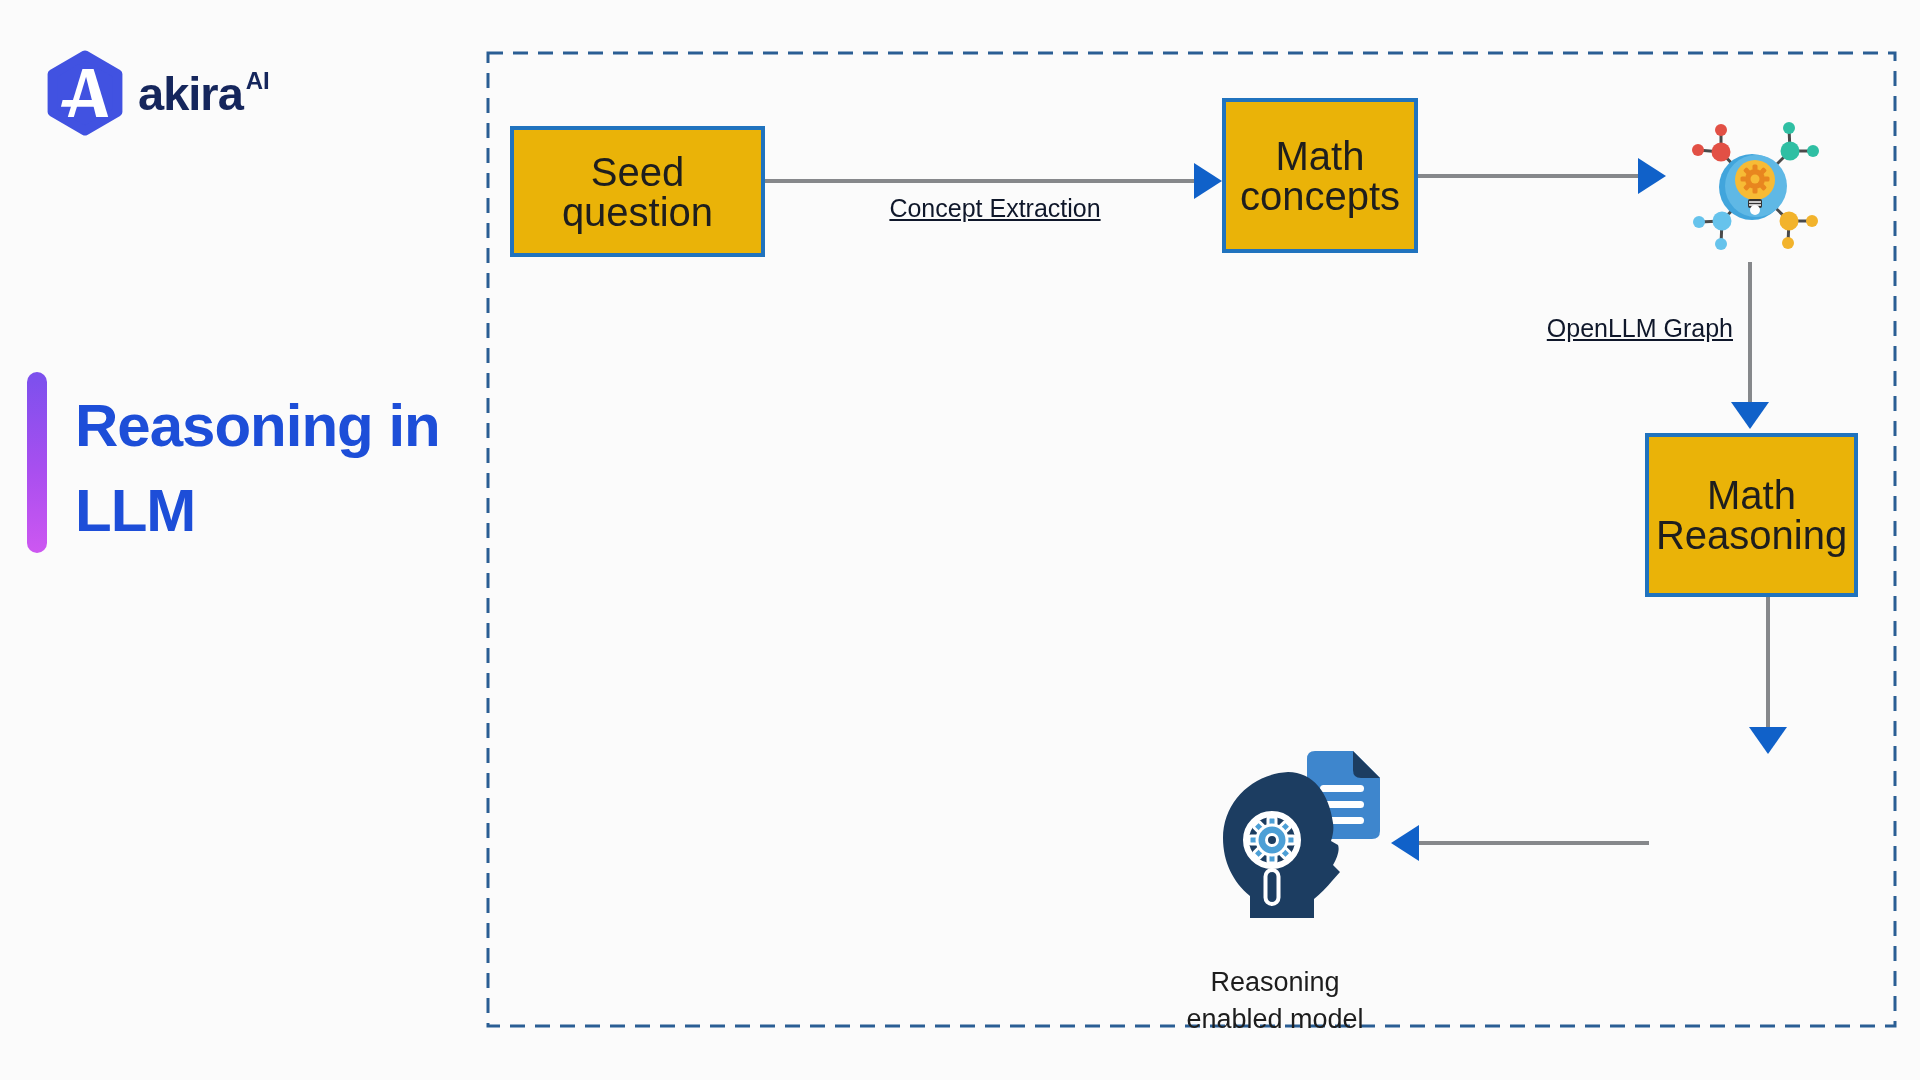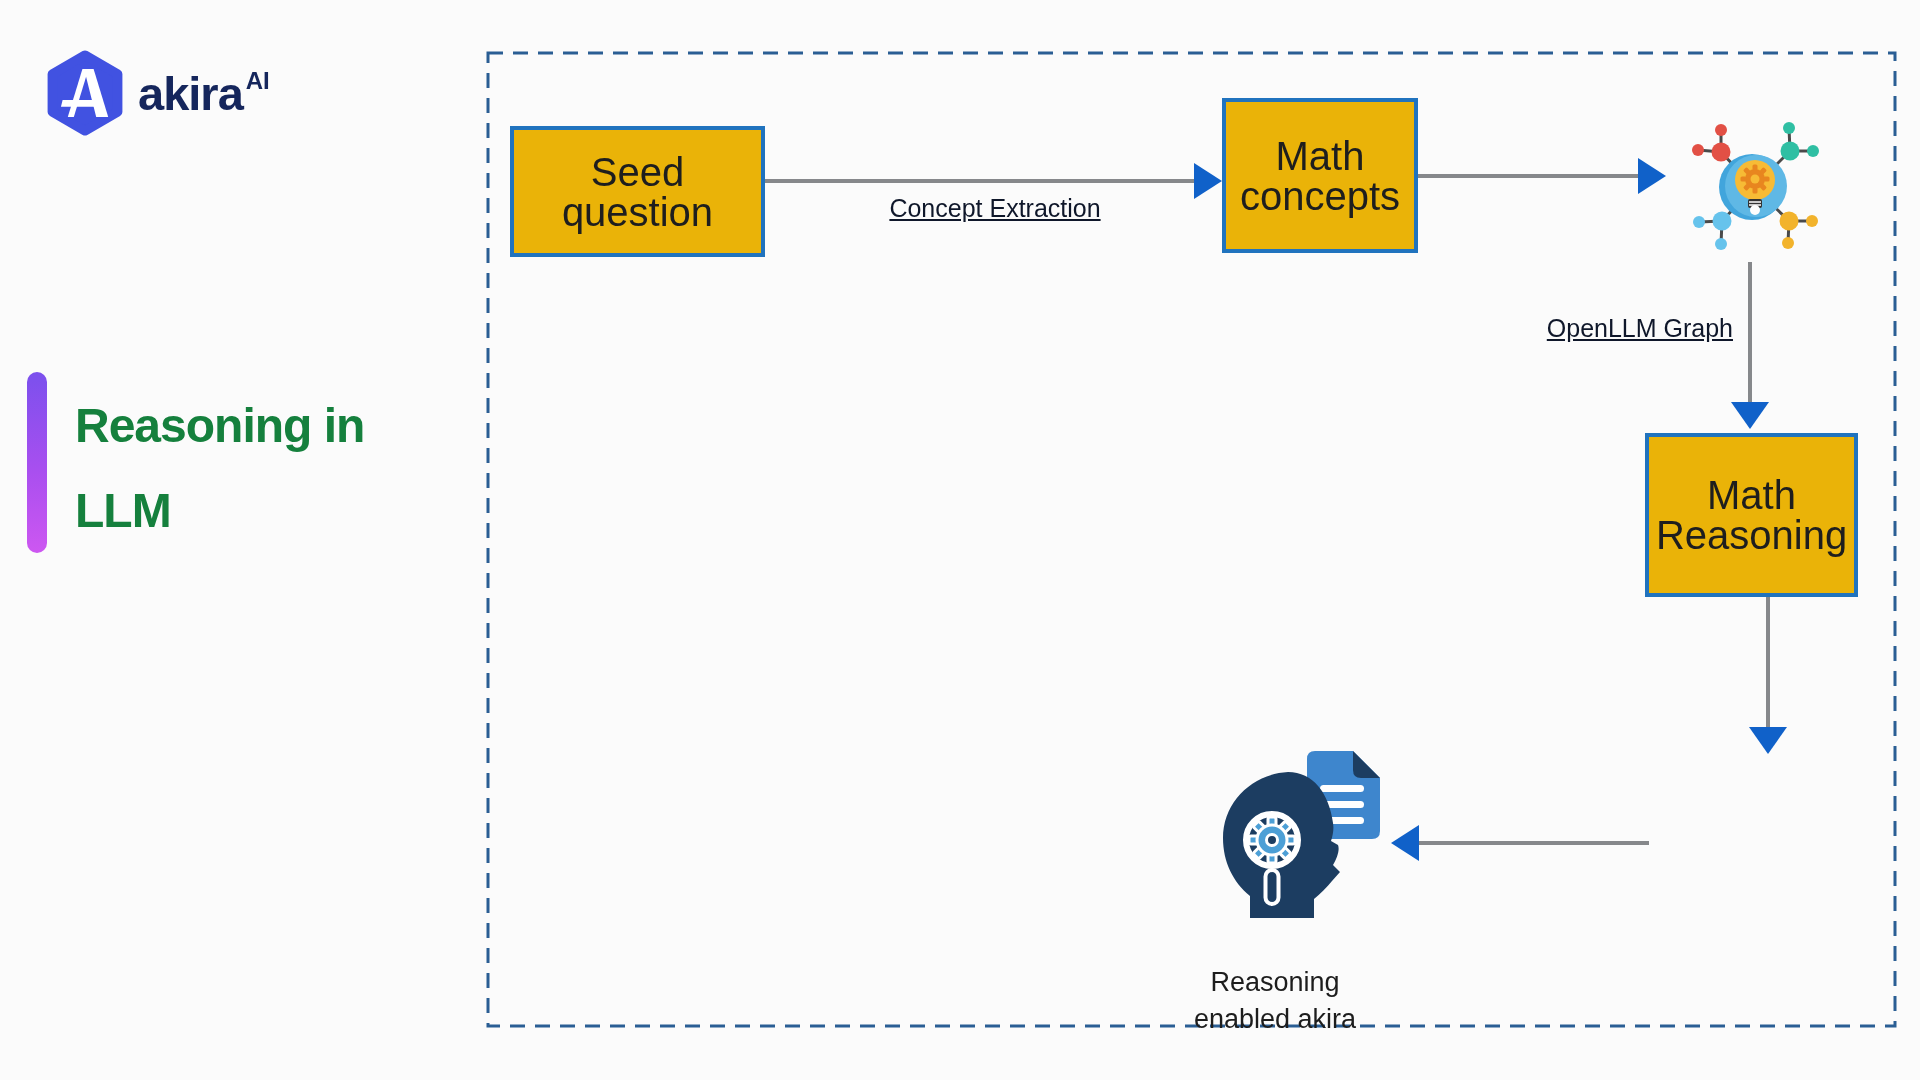--- a/index.html
+++ b/index.html
@@ -12,21 +12,21 @@
   
   .logo { position:absolute; left:42px; top:50px; display:flex; align-items:center; }
   .logo svg { display:block; }
   .brand { font-size:47px; font-weight:bold; color:#15265c; margin-left:10px; letter-spacing:-1px; }
   .brand sup { font-size:24px; font-weight:bold; position:relative; top:-4px; left:3px; letter-spacing:0; }
   
   .accent-bar {
     position:absolute; left:27px; top:372px; width:20px; height:181px; border-radius:10px;
     background:linear-gradient(180deg,#7b50ed 0%,#a94fef 55%,#cd57f1 100%);
   }
-  .page-title { position:absolute; left:75px; top:383px; font-size:48px; font-weight:bold; color:#15803d; letter-spacing:-1px; }
+  .page-title { position:absolute; left:75px; top:383px; font-size:60px; font-weight:bold; color:#1d4ed8; letter-spacing:-1px; }
   .page-title div { line-height:85px; }
   
   .frame { position:absolute; left:485px; top:50px; }
   
   .node {
     position:absolute; background:#eab308; border:4px solid #2073be;
     display:flex; align-items:center; justify-content:center; text-align:center;
     font-size:40px; line-height:40px; color:#1e1e1e;
   }
   #node-seed      { left:510px;  top:126px; width:255px; height:131px; }
@@ -181,16 +181,16 @@
           <circle r="15"></circle>
         </g>
         <circle r="5.5" fill="#1c3d61" stroke="#ffffff" stroke-width="3"></circle>
         <circle r="26" fill="none" stroke="#ffffff" stroke-width="6"></circle>
         <rect x="-6.5" y="30" width="13" height="34" rx="6.5" fill="#1c3d61" stroke="#ffffff" stroke-width="4"></rect>
       </g>
     </svg>
   </div>
   <div class="caption">
     <div>Reasoning</div>
-    <div>enabled akira</div>
+    <div>enabled model</div>
   </div>
 
 </div>
 
 </body></html>

